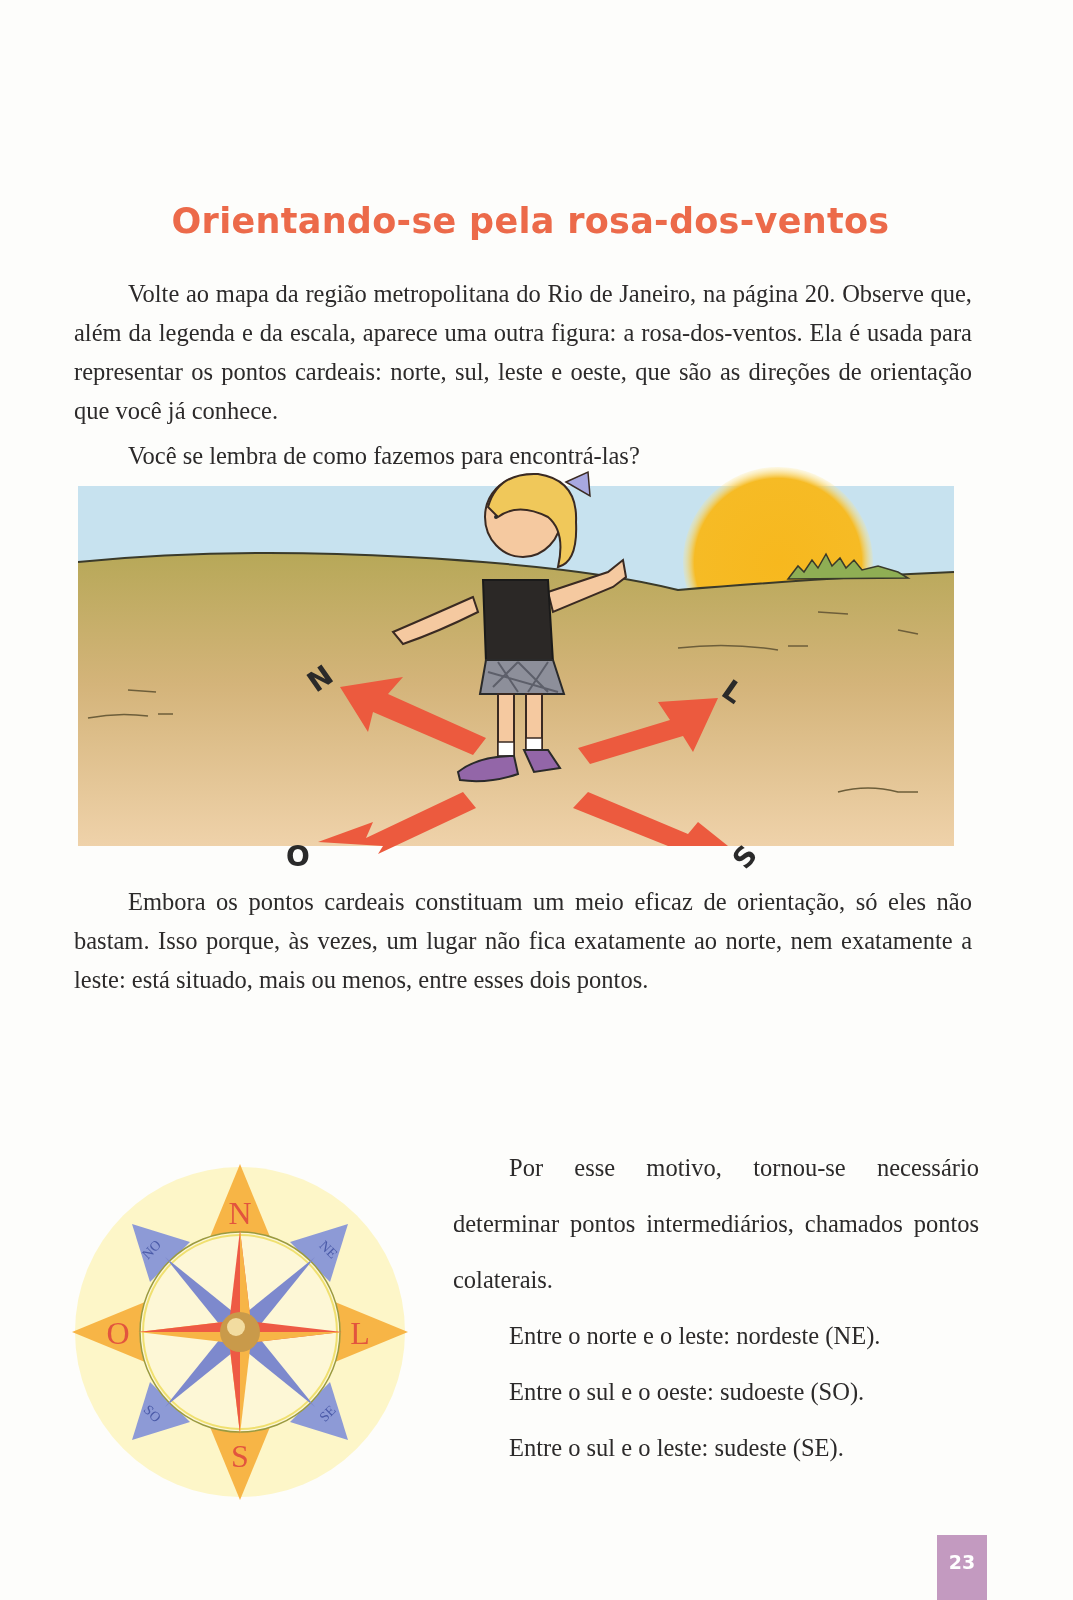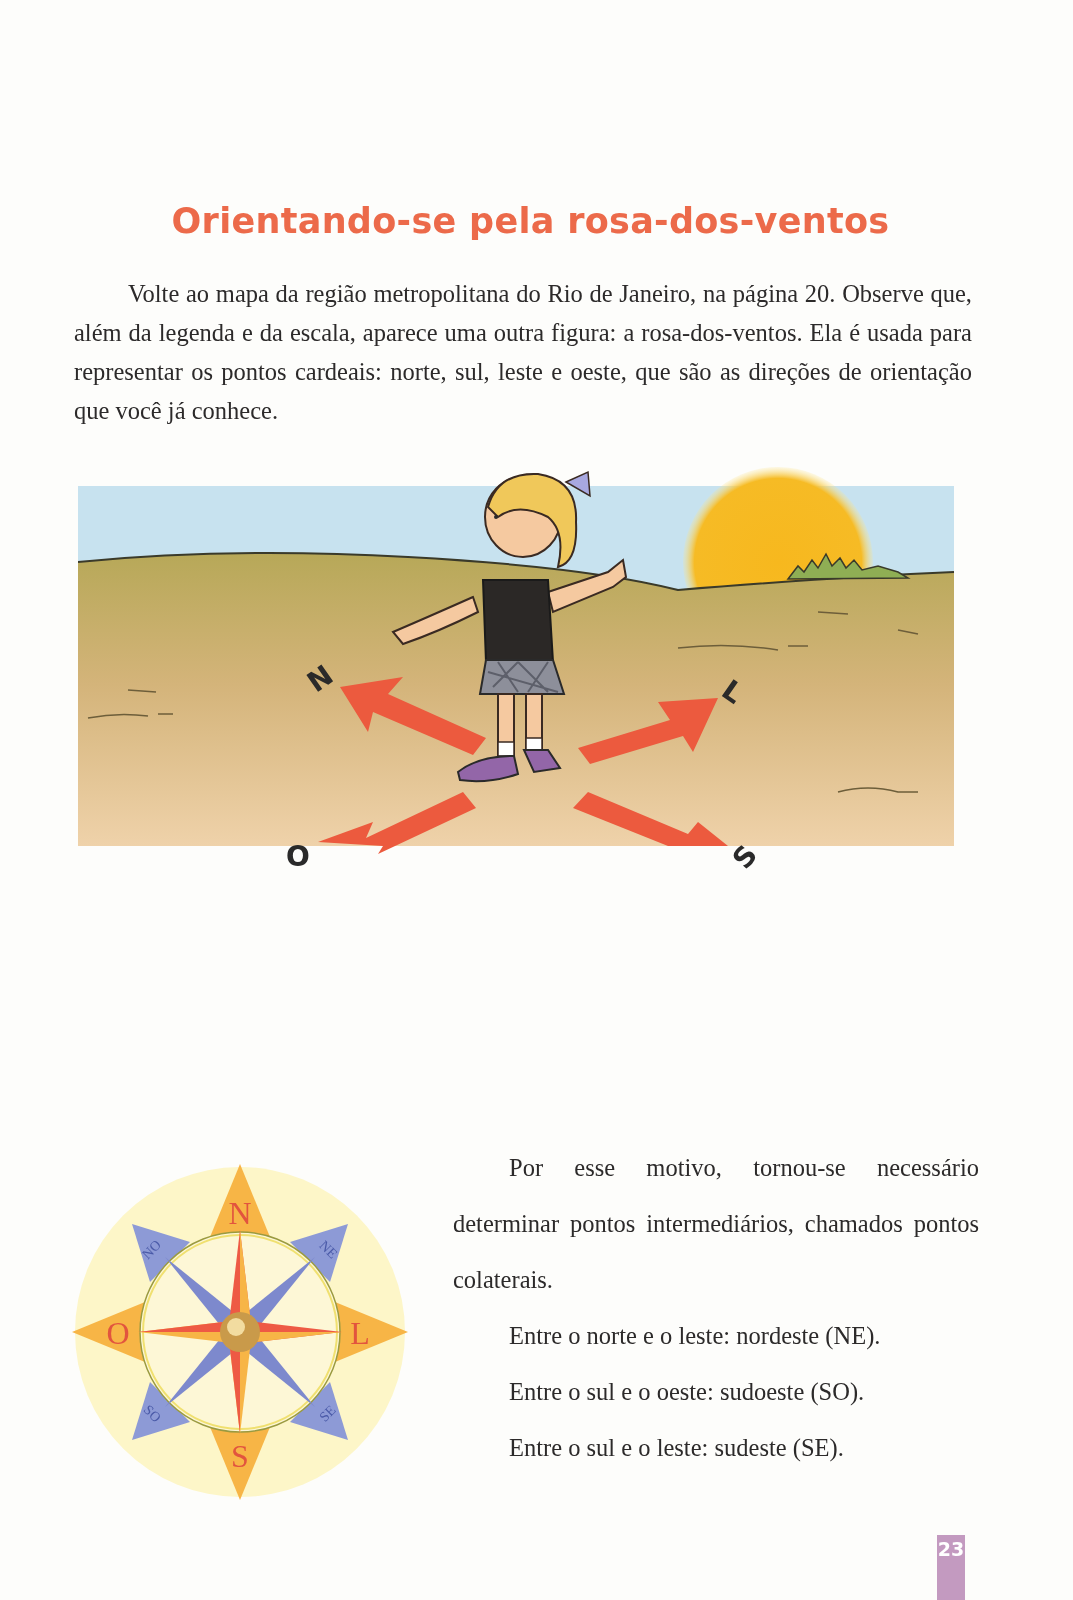--- a/index.html
+++ b/index.html
@@ -24,32 +24,33 @@
   }
   .scene svg { display: block; }
   .right-col {
     position: absolute; left: 453px; top: 1140px; width: 526px; font-size: 24.5px; line-height: 56px;
     text-align: justify;
   }
   .right-col p { margin: 0; text-indent: 56px; }
   .right-col .list p { text-align: left; }
   .compass { position: absolute; left: 70px; top: 1162px; width: 340px; height: 340px; }
   .page-num {
-    position: absolute; left: 937px; top: 1535px; width: 28px; height: 65px;
+    position: absolute; left: 937px; top: 1535px; width: 50px; height: 65px;
     background: #c39ac0; color: #fff; font-family: "DejaVu Sans", sans-serif;
-    font-weight: bold; font-size: 19px; text-align: center; padding-top: 3px; box-sizing: border-box;
+    font-weight: bold; font-size: 19px; text-align: center; padding-top: 16px; box-sizing: border-box;
   }
 </style>
 </head>
 <body>
 
 <h1 class="title">Orientando-se pela rosa-dos-ventos</h1>
 
 <div class="para p1">
   <p>Volte ao mapa da região metropolitana do Rio de Janeiro, na página 20. Observe que, além da legenda e da escala, aparece uma outra figura: a rosa-dos-ventos. Ela é usada para representar os pontos cardeais: norte, sul, leste e oeste, que são as direções de orientação que você já conhece.</p>
+  <p>Você se lembra de como fazemos para encontrá-las?</p>
 </div>
 
 <div class="scene">
   <svg width="898" height="418" viewBox="0 0 898 418">
     <defs>
       <radialGradient id="sunG" cx="50%" cy="50%" r="50%">
         <stop offset="0%" stop-color="#f7b81e"></stop>
         <stop offset="88%" stop-color="#f6bb25"></stop>
         <stop offset="100%" stop-color="#fbe48a" stop-opacity="0.2"></stop>
       </radialGradient>
@@ -112,20 +113,21 @@
     <g font-family="DejaVu Sans, sans-serif" font-size="28" fill="#2a2a2a" font-weight="bold">
       <text x="232" y="228" transform="rotate(-35 240 220)">N</text>
       <text x="645" y="238" transform="rotate(35 652 230)">L</text>
       <text x="208" y="404">O</text>
       <text x="658" y="404" transform="rotate(-50 668 396)">S</text>
     </g>
   </svg>
 </div>
 
 <div class="para p2">
+  <p>Embora os pontos cardeais constituam um meio eficaz de orientação, só eles não bastam. Isso porque, às vezes, um lugar não fica exatamente ao norte, nem exatamente a leste: está situado, mais ou menos, entre esses dois pontos.</p>
 </div>
 
 <div class="compass">
   <svg width="340" height="340" viewBox="0 0 340 340">
     <circle cx="170" cy="170" r="165" fill="#fdf6c8"></circle>
 
     <g fill="#f7b546">
       <polygon points="170,2 200,75 140,75"></polygon>
       <polygon points="170,338 200,265 140,265"></polygon>
       <polygon points="2,170 75,140 75,200"></polygon>

